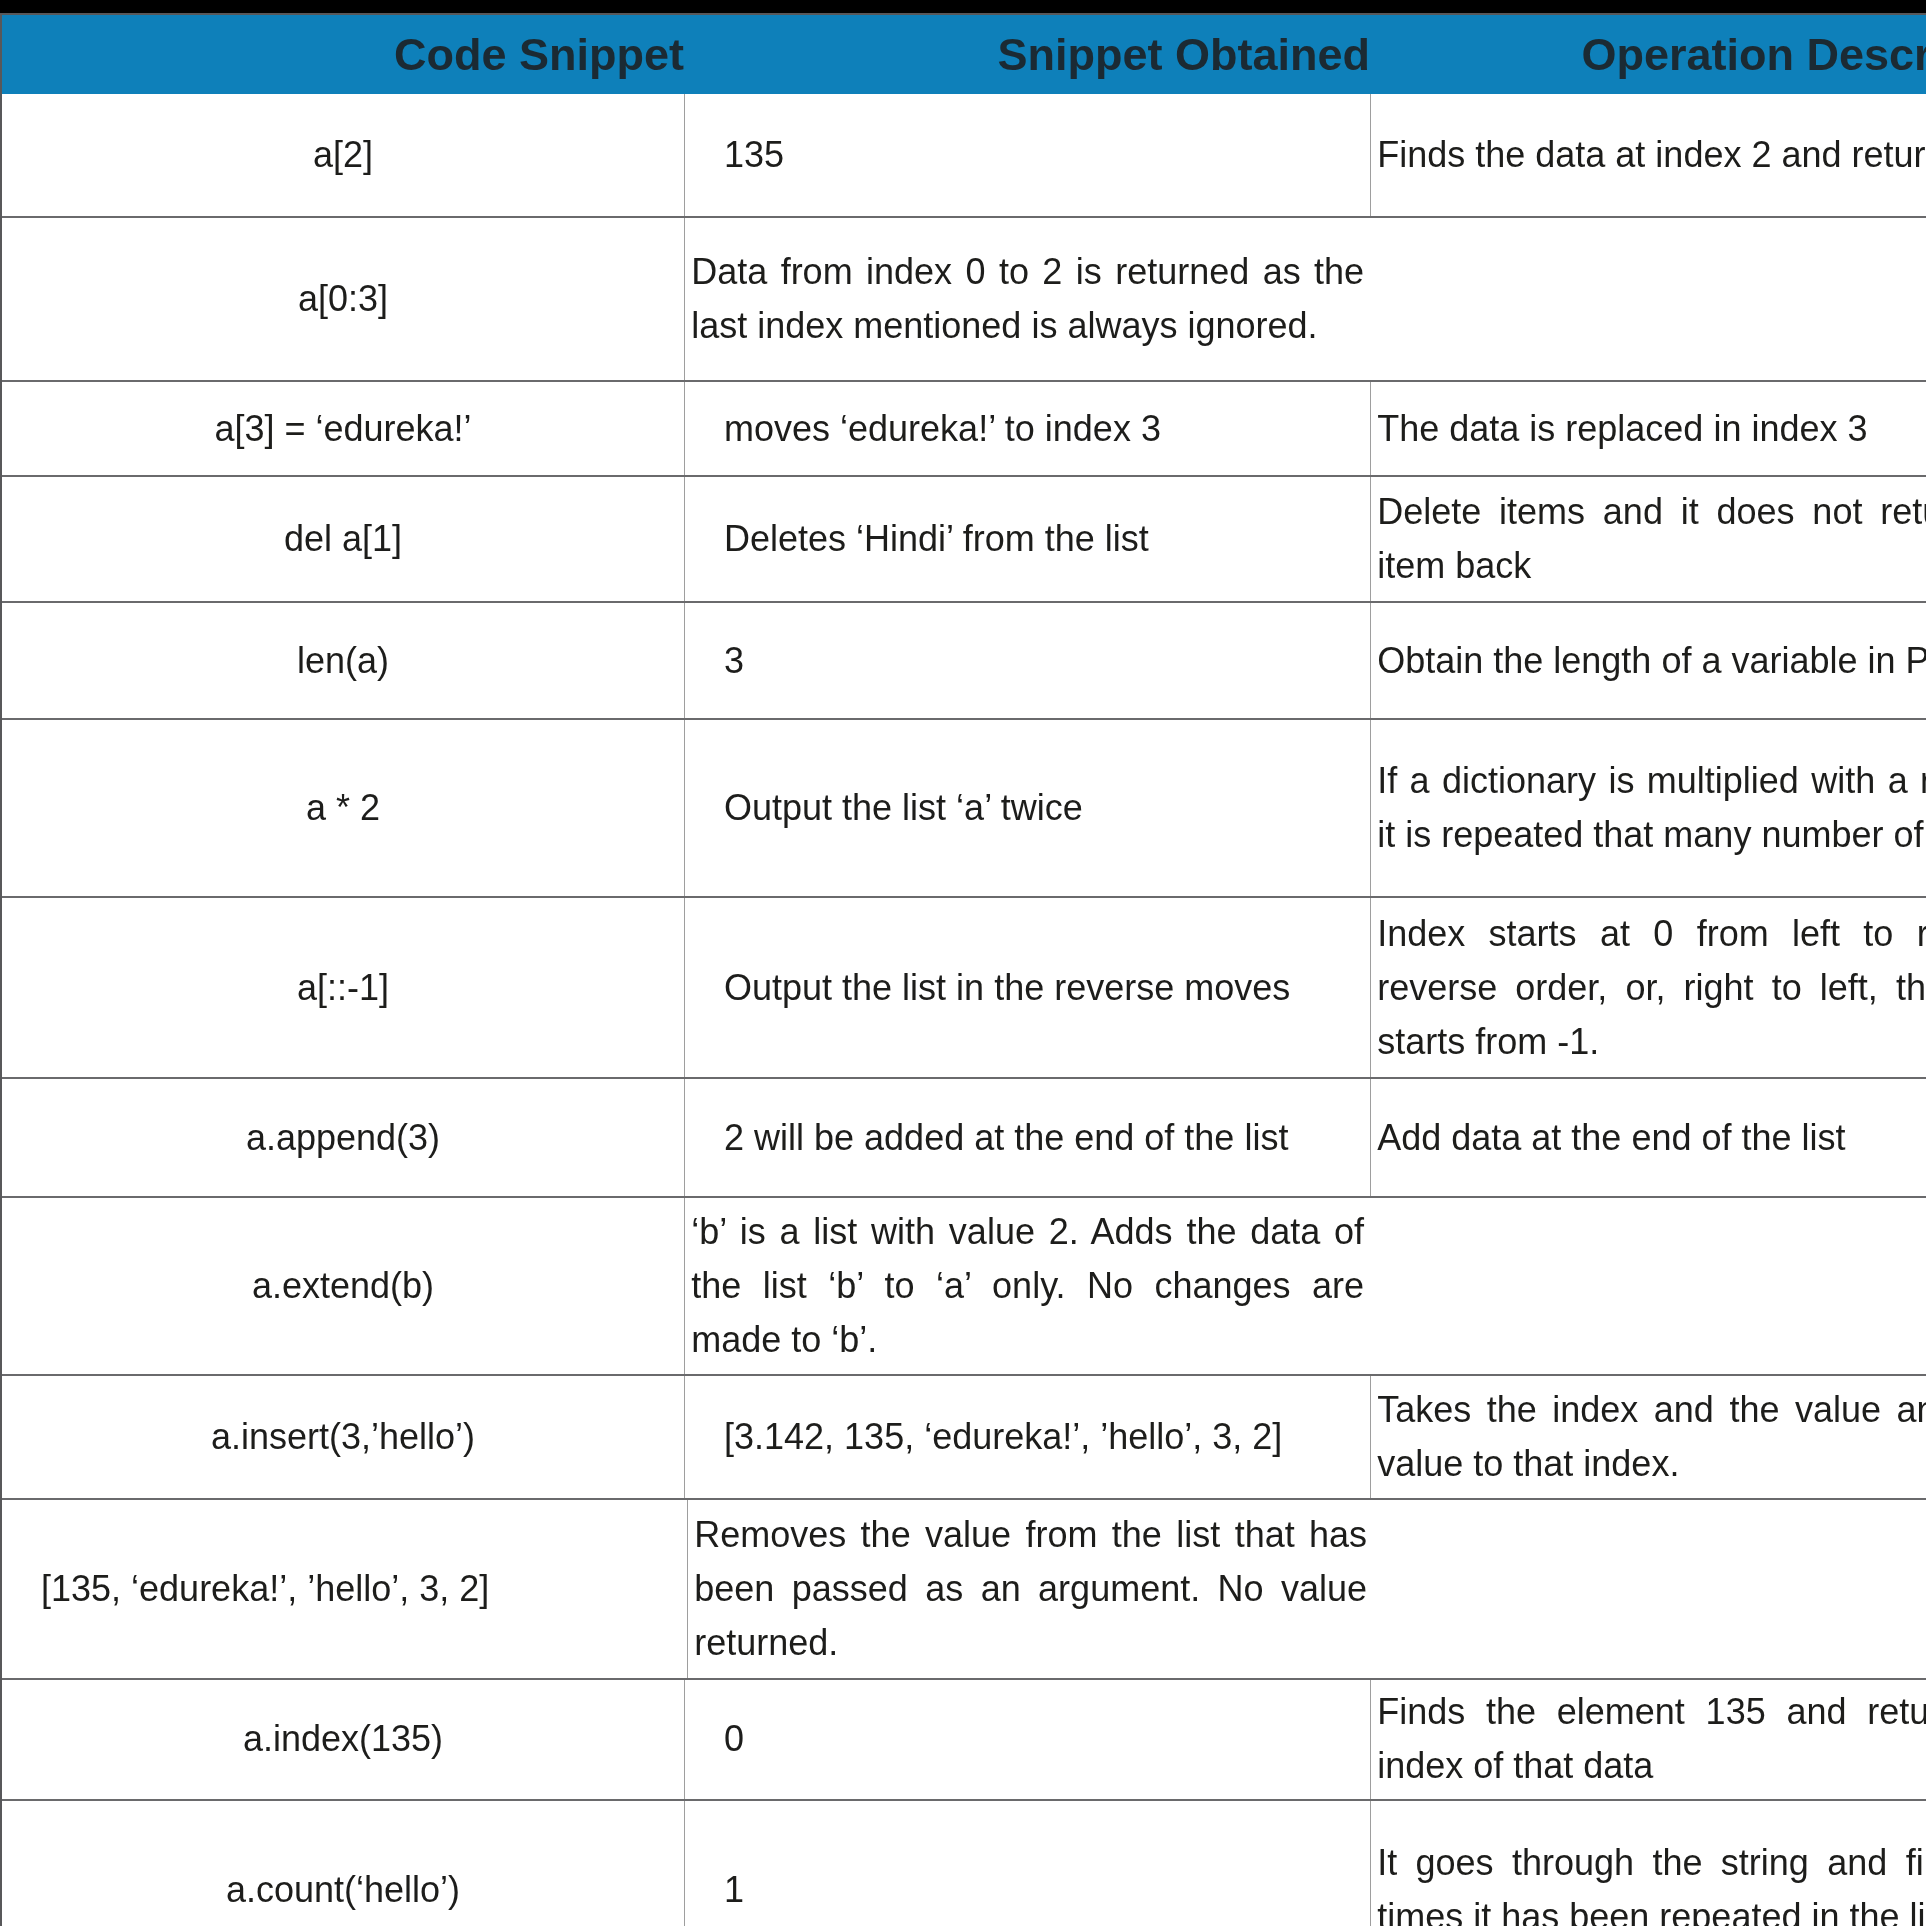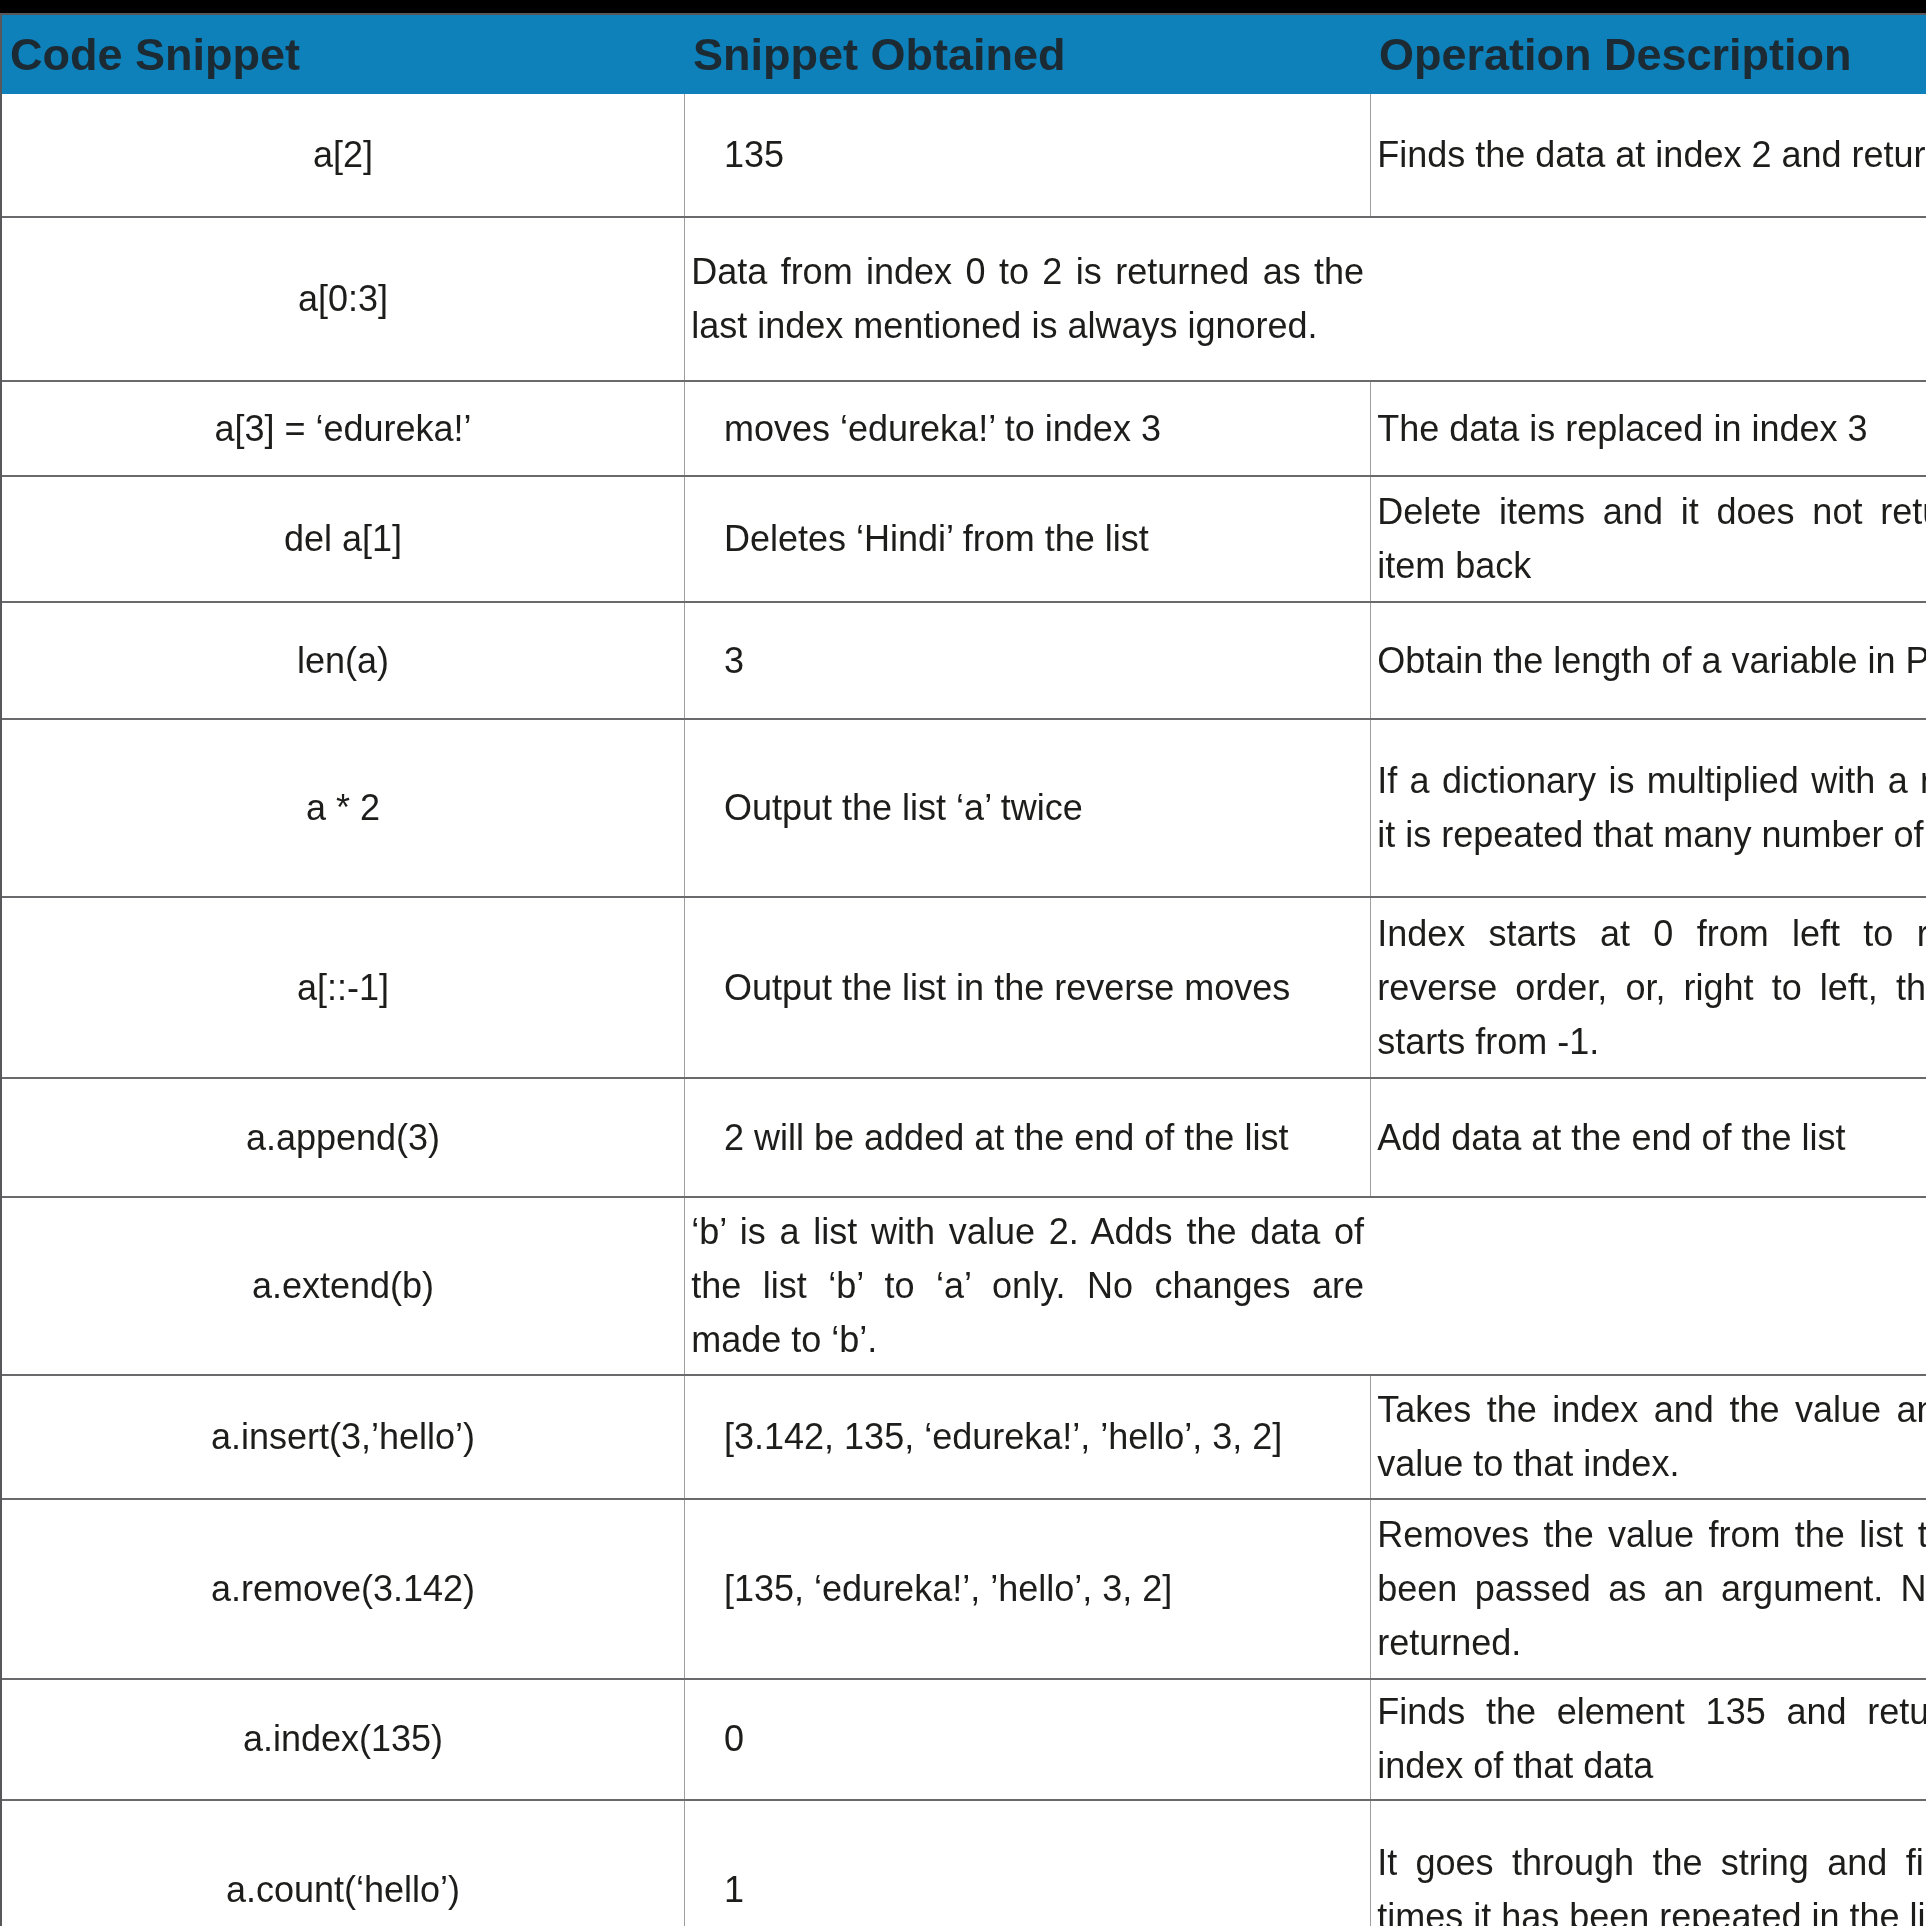--- a/index.html
+++ b/index.html
@@ -48,21 +48,21 @@
   .cell.c1{width:686px;border-right:1.2px solid var(--col-divider);}
   .cell.c2{width:683px;}
   .row.header .cell{
     justify-content:center;
     border-right-color:var(--header-bg);
   }
   .header-label{
     font-size:45px;
     font-weight:bold;
     color:var(--header-text);
-    text-align:left;
+    text-align:right;
     line-height:1.2;
     width:100%;
     padding-left:8px;
   }
   .cell.code{justify-content:flex-start;padding:7.7px 11.6px;}
   .cell.code .txt{
     width:100%;
     text-align:center;
     font-size:36px;
     line-height:1.5;
@@ -209,23 +209,20 @@
     </div>
     <div class="cell c1 out">
       <div class="txt">[3.142, 135, ‘edureka!’, ’hello’, 3, 2]</div>
     </div>
     <div class="cell c2 desc">
       <div class="txt">Takes the index and the value and adds value to that index.</div>
     </div>
   </div>
 
   <div class="row" style="min-height: 180px;">
-    <div class="cell c0 code">
-      <div class="txt">a.remove(3.142)</div>
-    </div>
     <div class="cell c1 out">
       <div class="txt">[135, ‘edureka!’, ’hello’, 3, 2]</div>
     </div>
     <div class="cell c2 desc">
       <div class="txt">Removes the value from the list that has been passed as an argument. No value returned.</div>
     </div>
   </div>
 
   <div class="row" style="min-height: 119px;">
     <div class="cell c0 code">

